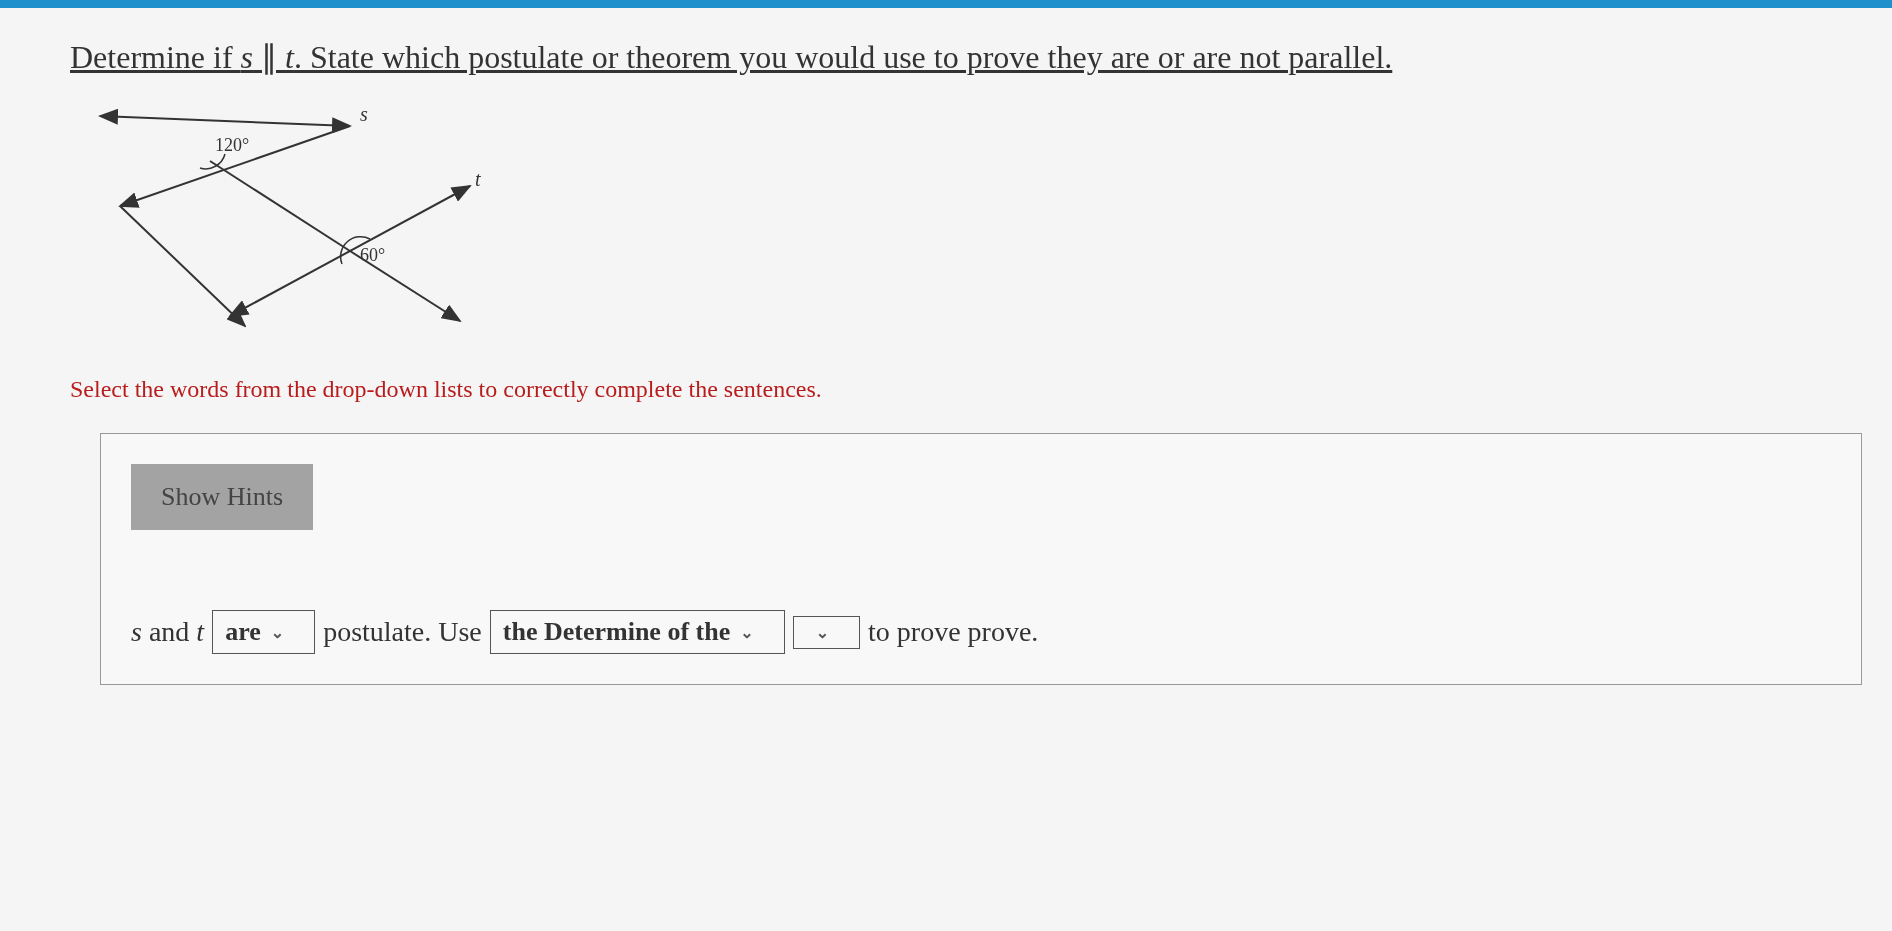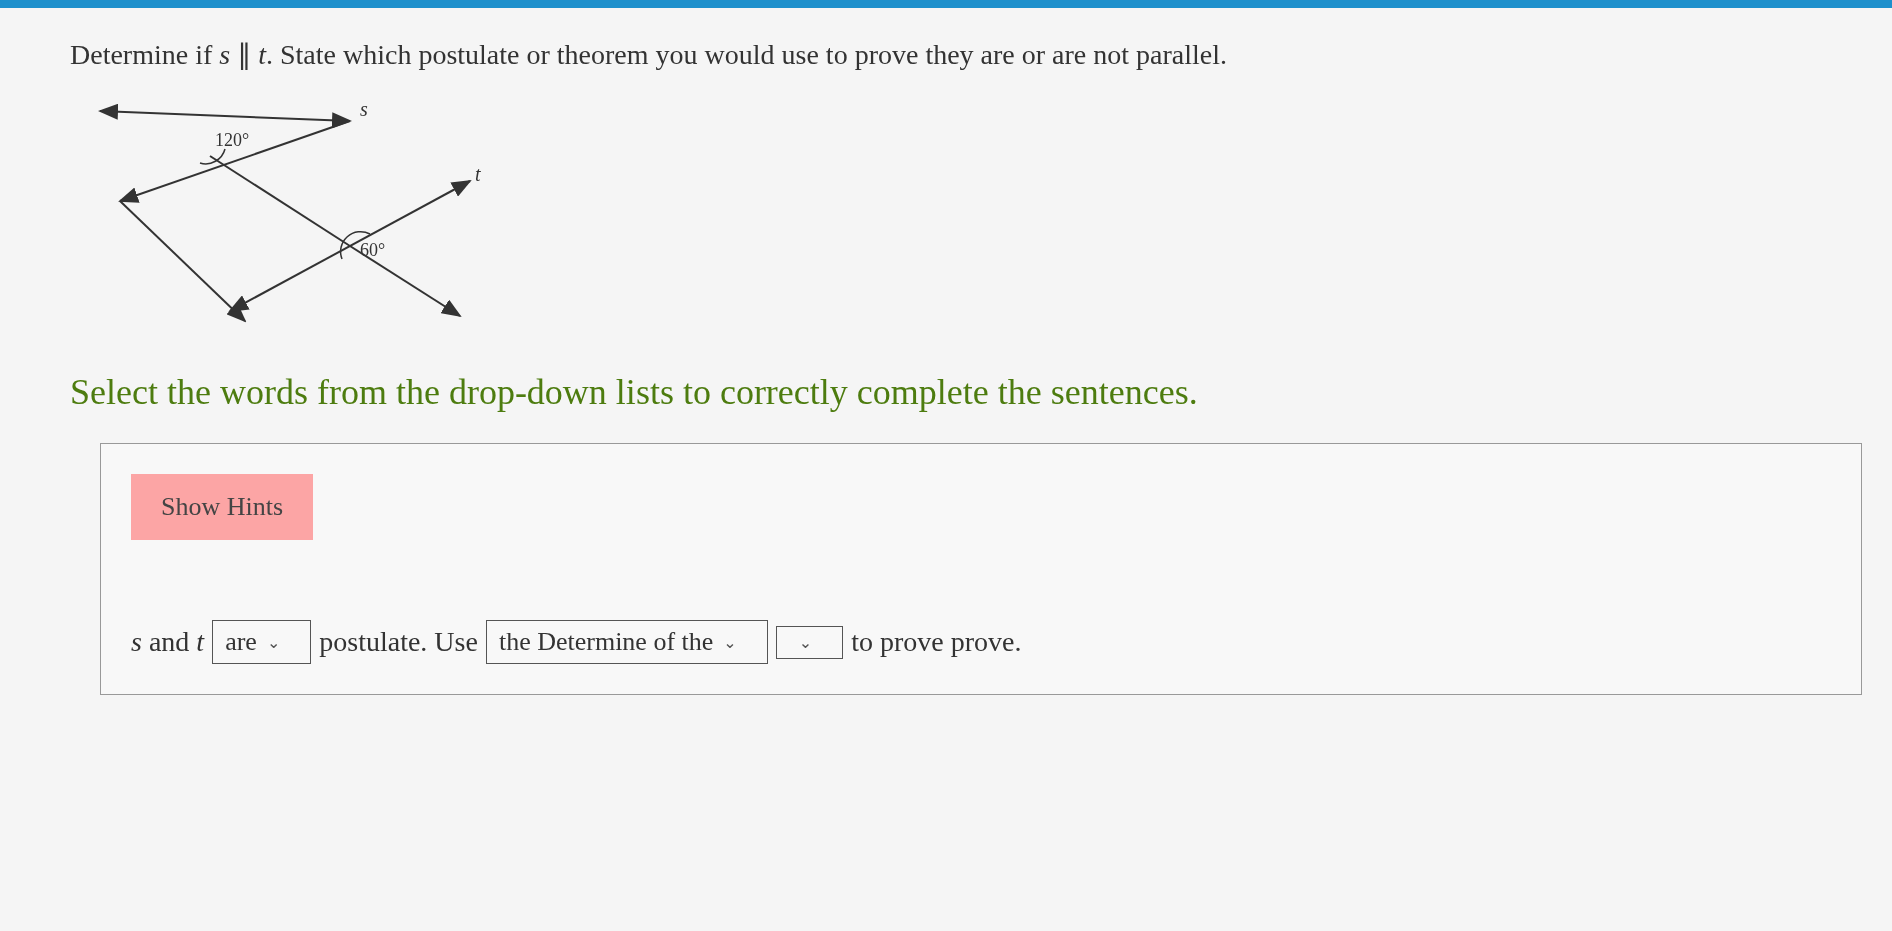--- a/index.html
+++ b/index.html
@@ -15,48 +15,49 @@
       padding: 0 30px;
     }
     .top-bar {
       height: 8px;
       background: #1e90cc;
       margin-bottom: 30px;
       margin-left: -30px;
       margin-right: -30px;
     }
     .question-text {
-      font-size: 28px;
+      font-size: 32px;
       color: #333;
       margin-bottom: 20px;
       padding-left: 40px;
+      text-decoration: underline;
     }
     .question-text .math-var {
       font-style: italic;
       font-family: 'Times New Roman', serif;
     }
     .diagram-container {
       padding-left: 40px;
       margin-bottom: 20px;
     }
     .instruction-text {
-      font-size: 36px;
-      color: #4d7c0f;
+      font-size: 24px;
+      color: #b91c1c;
       padding-left: 40px;
       margin-bottom: 30px;
     }
     .answer-box {
       border: 1px solid #999;
       margin-left: 70px;
       margin-right: 0;
       padding: 30px;
       background: rgba(255,255,255,0.3);
     }
     .hints-button {
-      background: #fca5a5;
+      background: #a3a3a3;
       border: none;
       padding: 18px 30px;
       font-size: 26px;
       color: #444;
       font-family: Georgia, serif;
       cursor: pointer;
       margin-bottom: 80px;
     }
     .answer-line {
       font-size: 28px;
@@ -74,20 +75,21 @@
     .dropdown {
       border: 1px solid #555;
       padding: 6px 30px 6px 12px;
       font-size: 26px;
       font-family: Georgia, serif;
       background: transparent;
       position: relative;
       display: inline-flex;
       align-items: center;
       cursor: pointer;
+      font-weight: bold;
     }
     .dropdown-caret {
       margin-left: 10px;
       font-size: 16px;
       color: #555;
     }
     svg {
       display: block;
     }
   </style>

